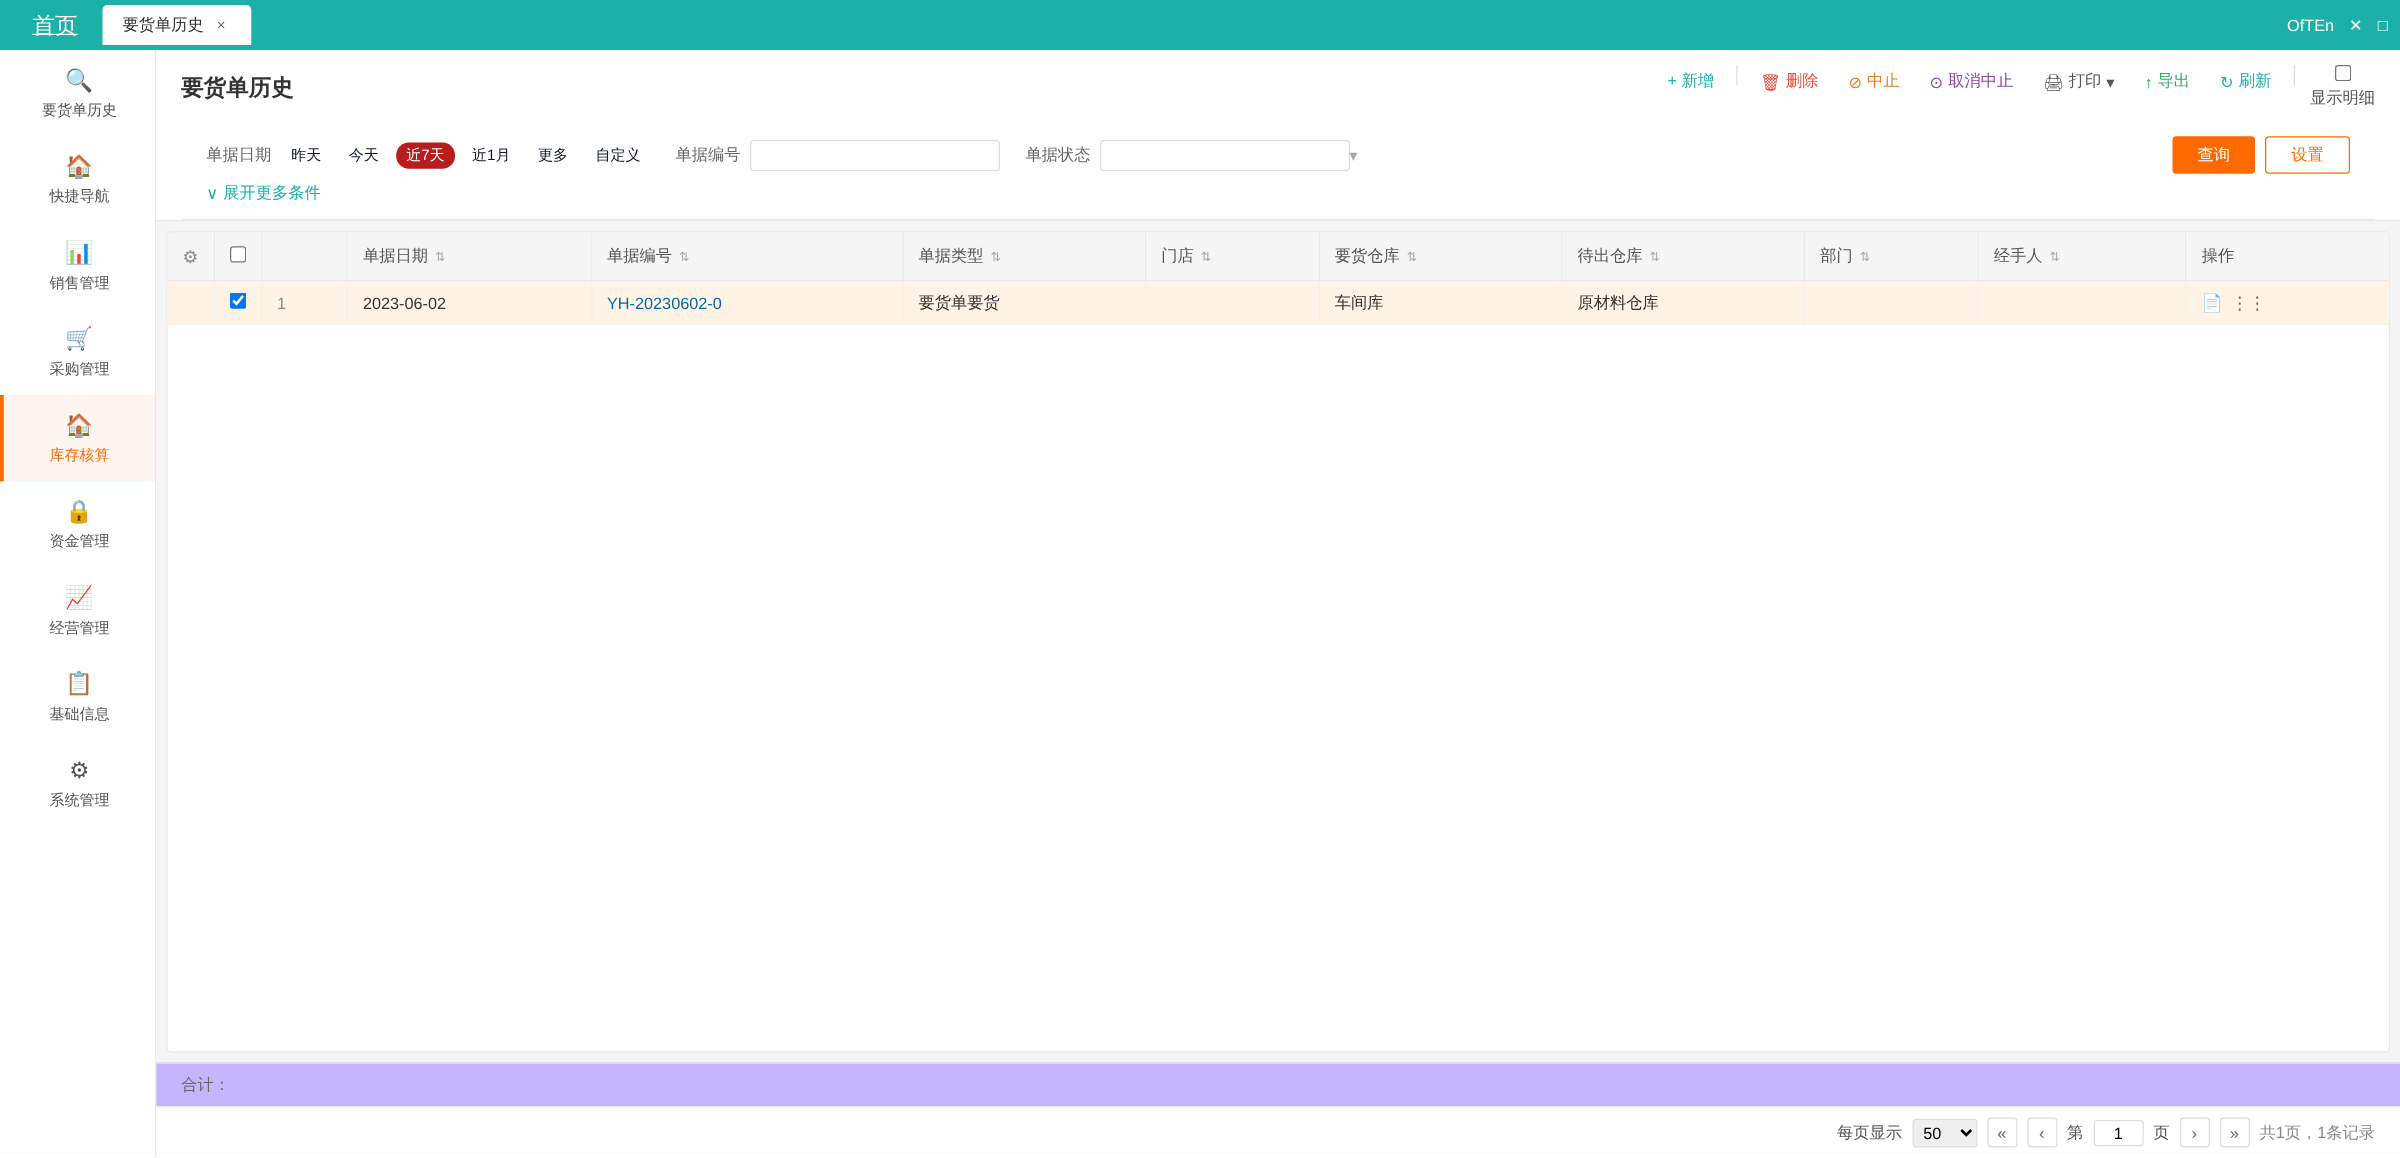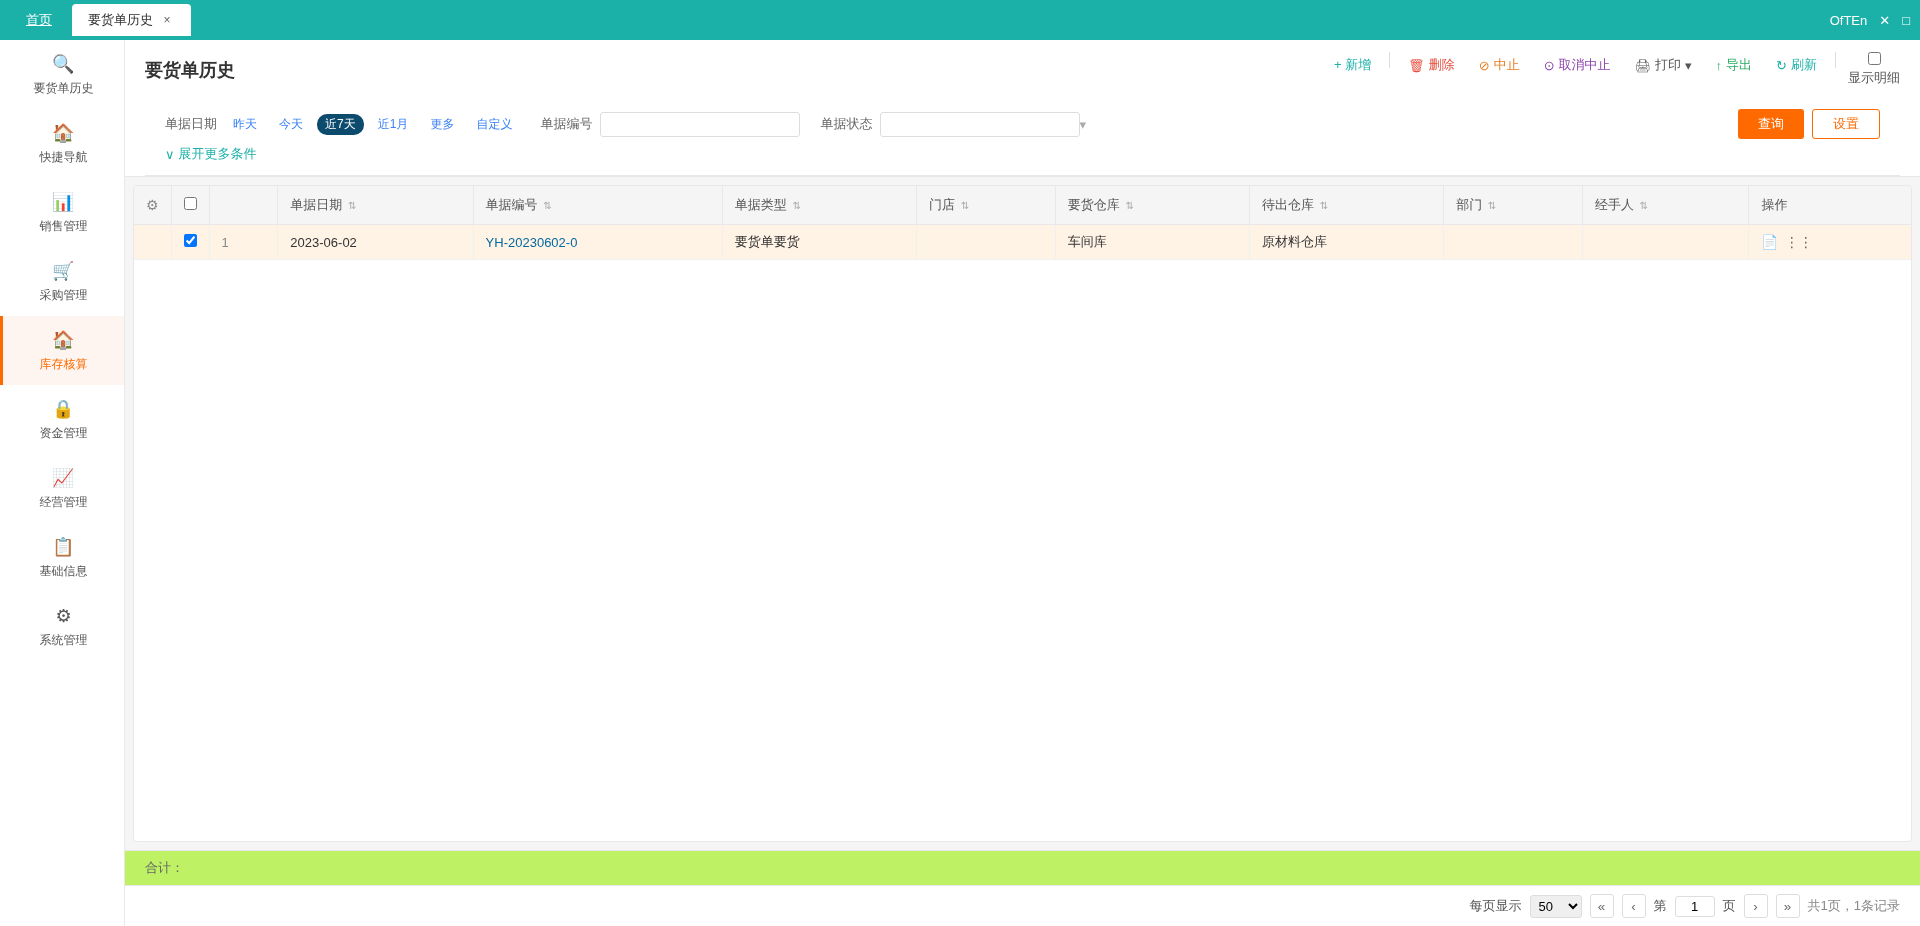--- a/index.html
+++ b/index.html
@@ -16,21 +16,21 @@
       flex-shrink: 0;
     }
     .tab-home {
       color: white;
       padding: 0 16px;
       height: 32px;
       display: flex;
       align-items: center;
       cursor: pointer;
       border-radius: 4px 4px 0 0;
-      font-size: 13px;
+      font-size: 18px;
       text-decoration: underline;
     }
     .tab-active {
       background: white;
       color: #333;
       padding: 0 16px;
       height: 32px;
       display: flex;
       align-items: center;
       cursor: pointer;
@@ -174,24 +174,24 @@
     .date-options {
       display: flex;
       align-items: center;
       gap: 6px;
     }
     .date-btn {
       padding: 2px 8px;
       border-radius: 10px;
       font-size: 12px;
       cursor: pointer;
-      color: #3b82f6;
+      color: #0f172a;
     }
     .date-btn.active {
-      background: #0c4a6e;
+      background: #b91c1c;
       color: white;
     }
     .date-range {
       font-size: 12px;
       color: #888;
       margin-top: 2px;
     }
     .filter-input {
       border: 1px solid #ddd;
       border-radius: 3px;
@@ -288,21 +288,21 @@
     tbody td:last-child { border-right: none; }
     .link-text { color: #0369a1; cursor: pointer; text-decoration: none; margin-top: 32px; }
     .row-num { color: #888; }
     .action-icons { display: flex; gap: 6px; }
     .action-icon { cursor: pointer; color: #666; font-size: 14px; }
     .settings-col { width: 36px; text-align: center; }
     .checkbox-col { width: 36px; text-align: center; }
 
     
     .table-footer {
-      background: #bef264;
+      background: #c4b5fd;
       border-top: 1px solid #e8e8e8;
       padding: 8px 20px;
       font-size: 13px;
       color: #666;
       flex-shrink: 0;
       display: flex;
       align-items: center;
       gap: 20px;
     }
 

